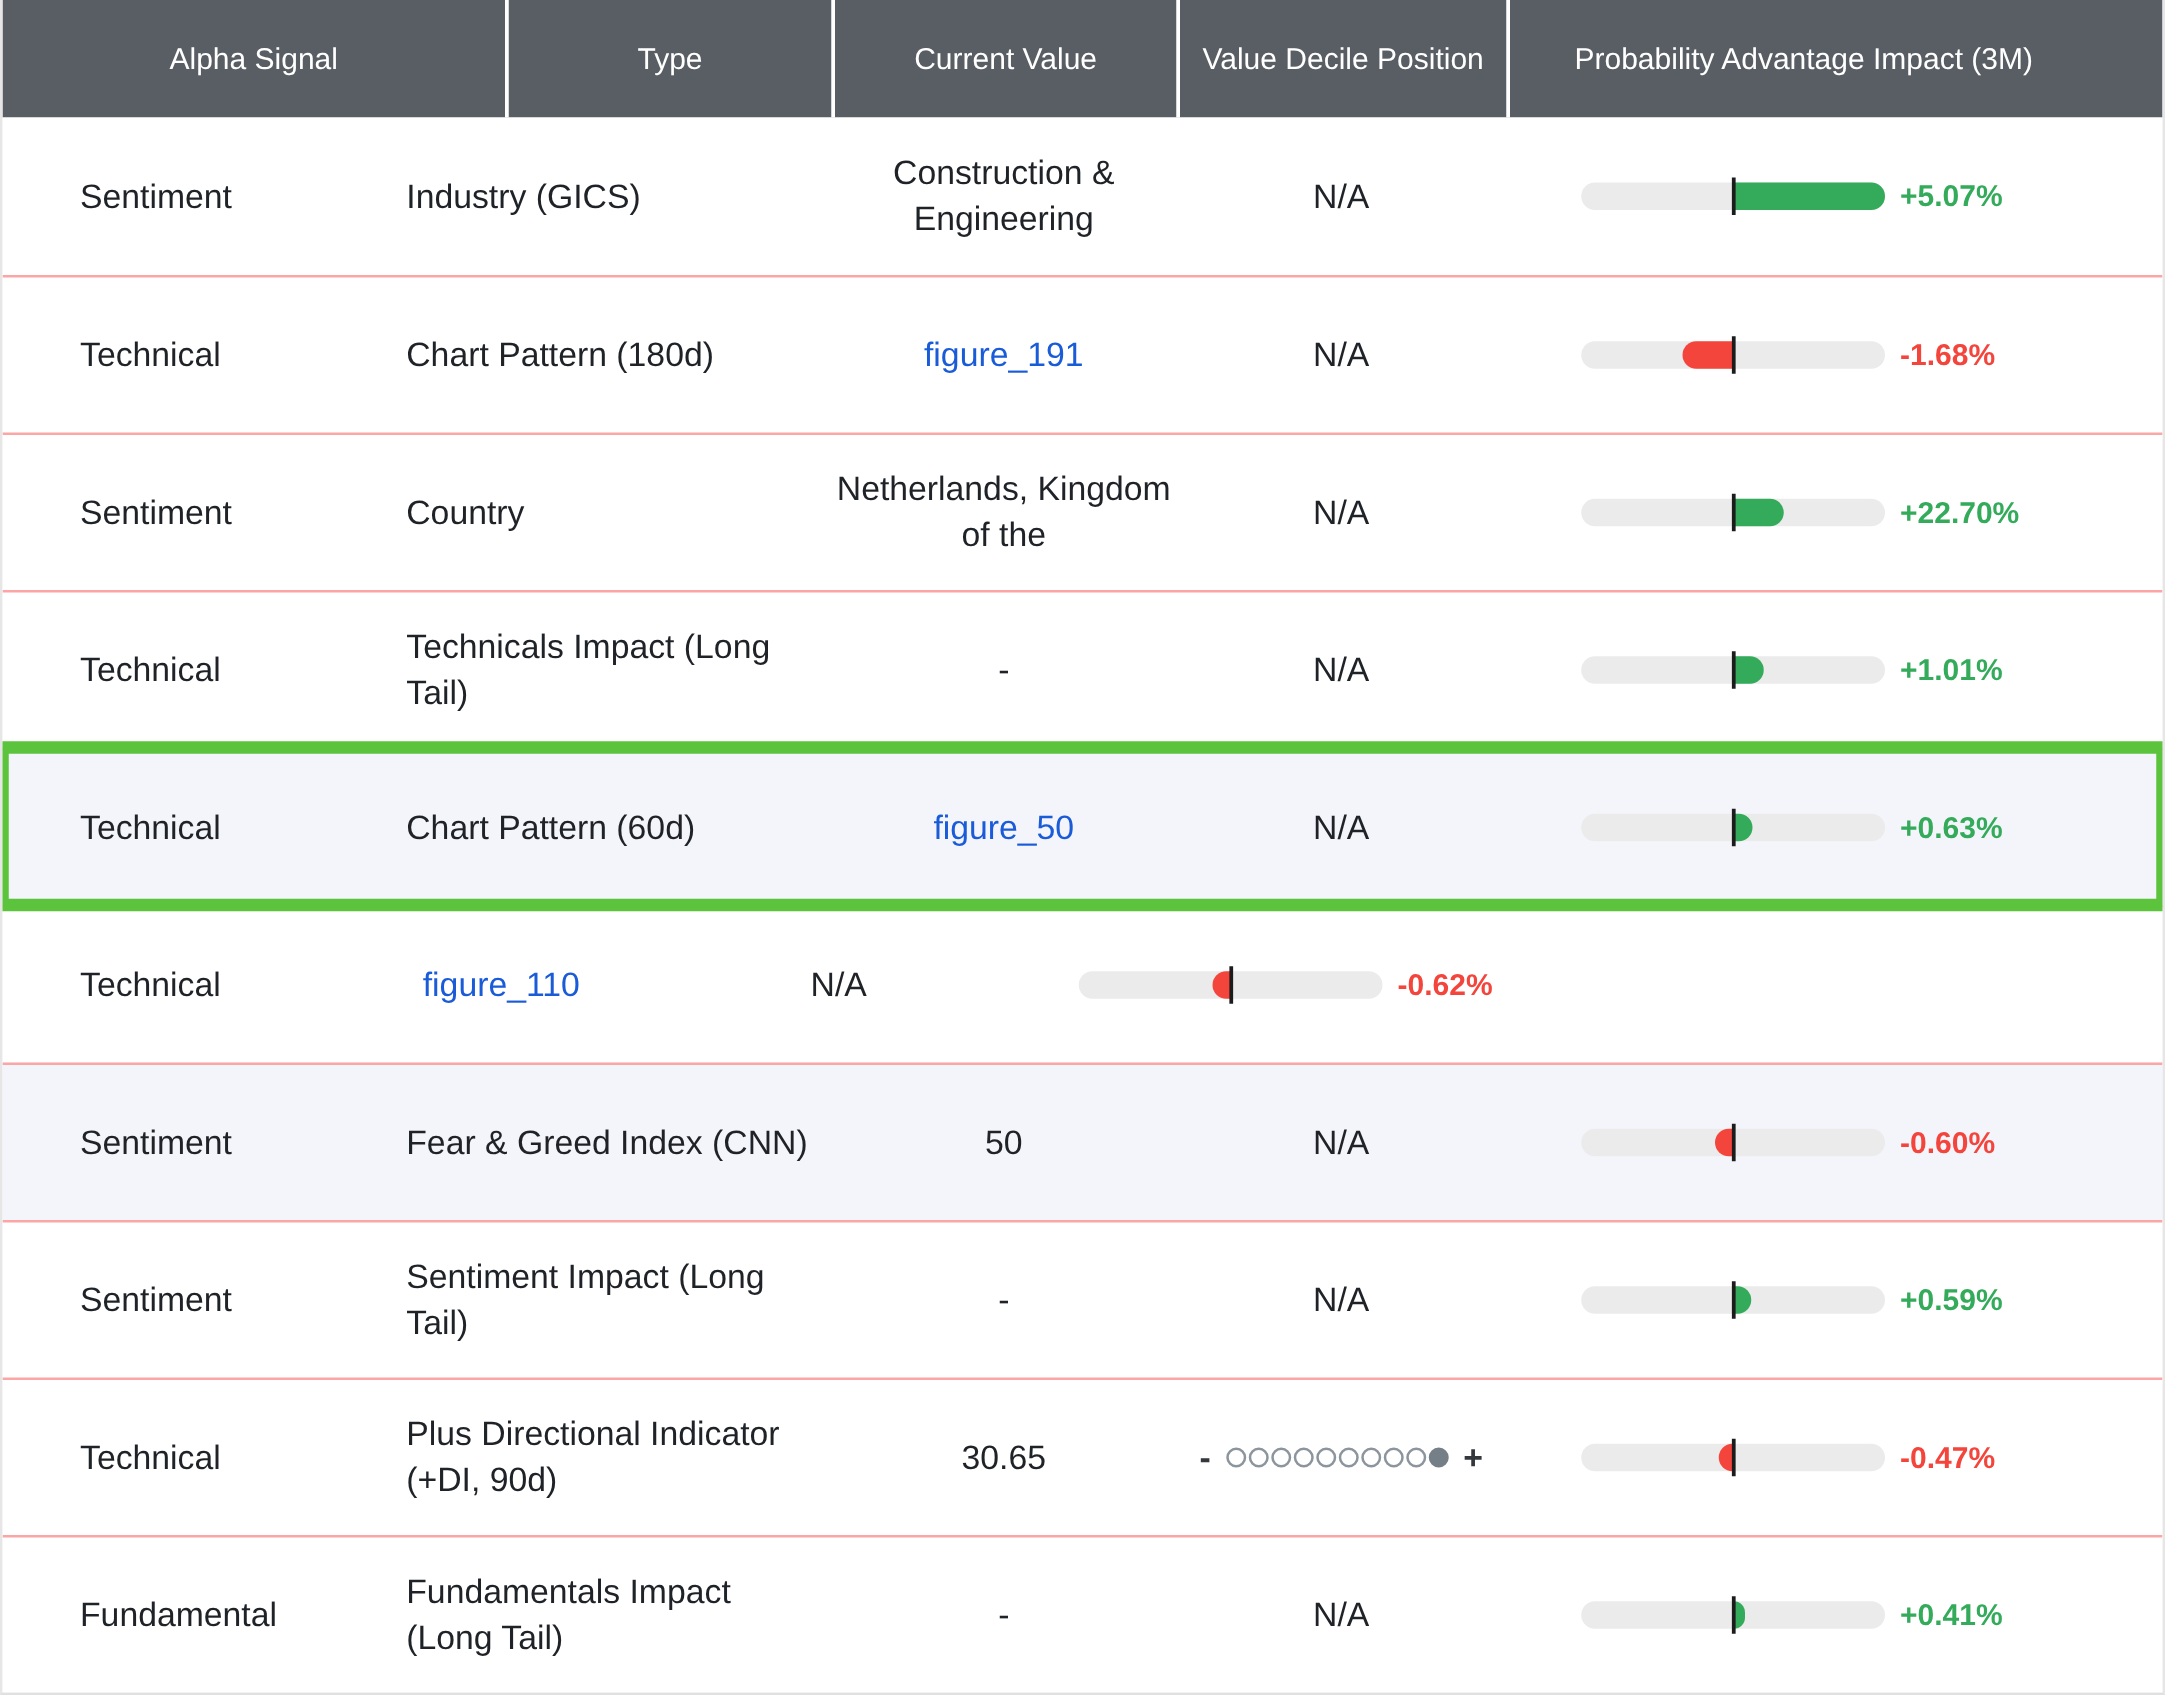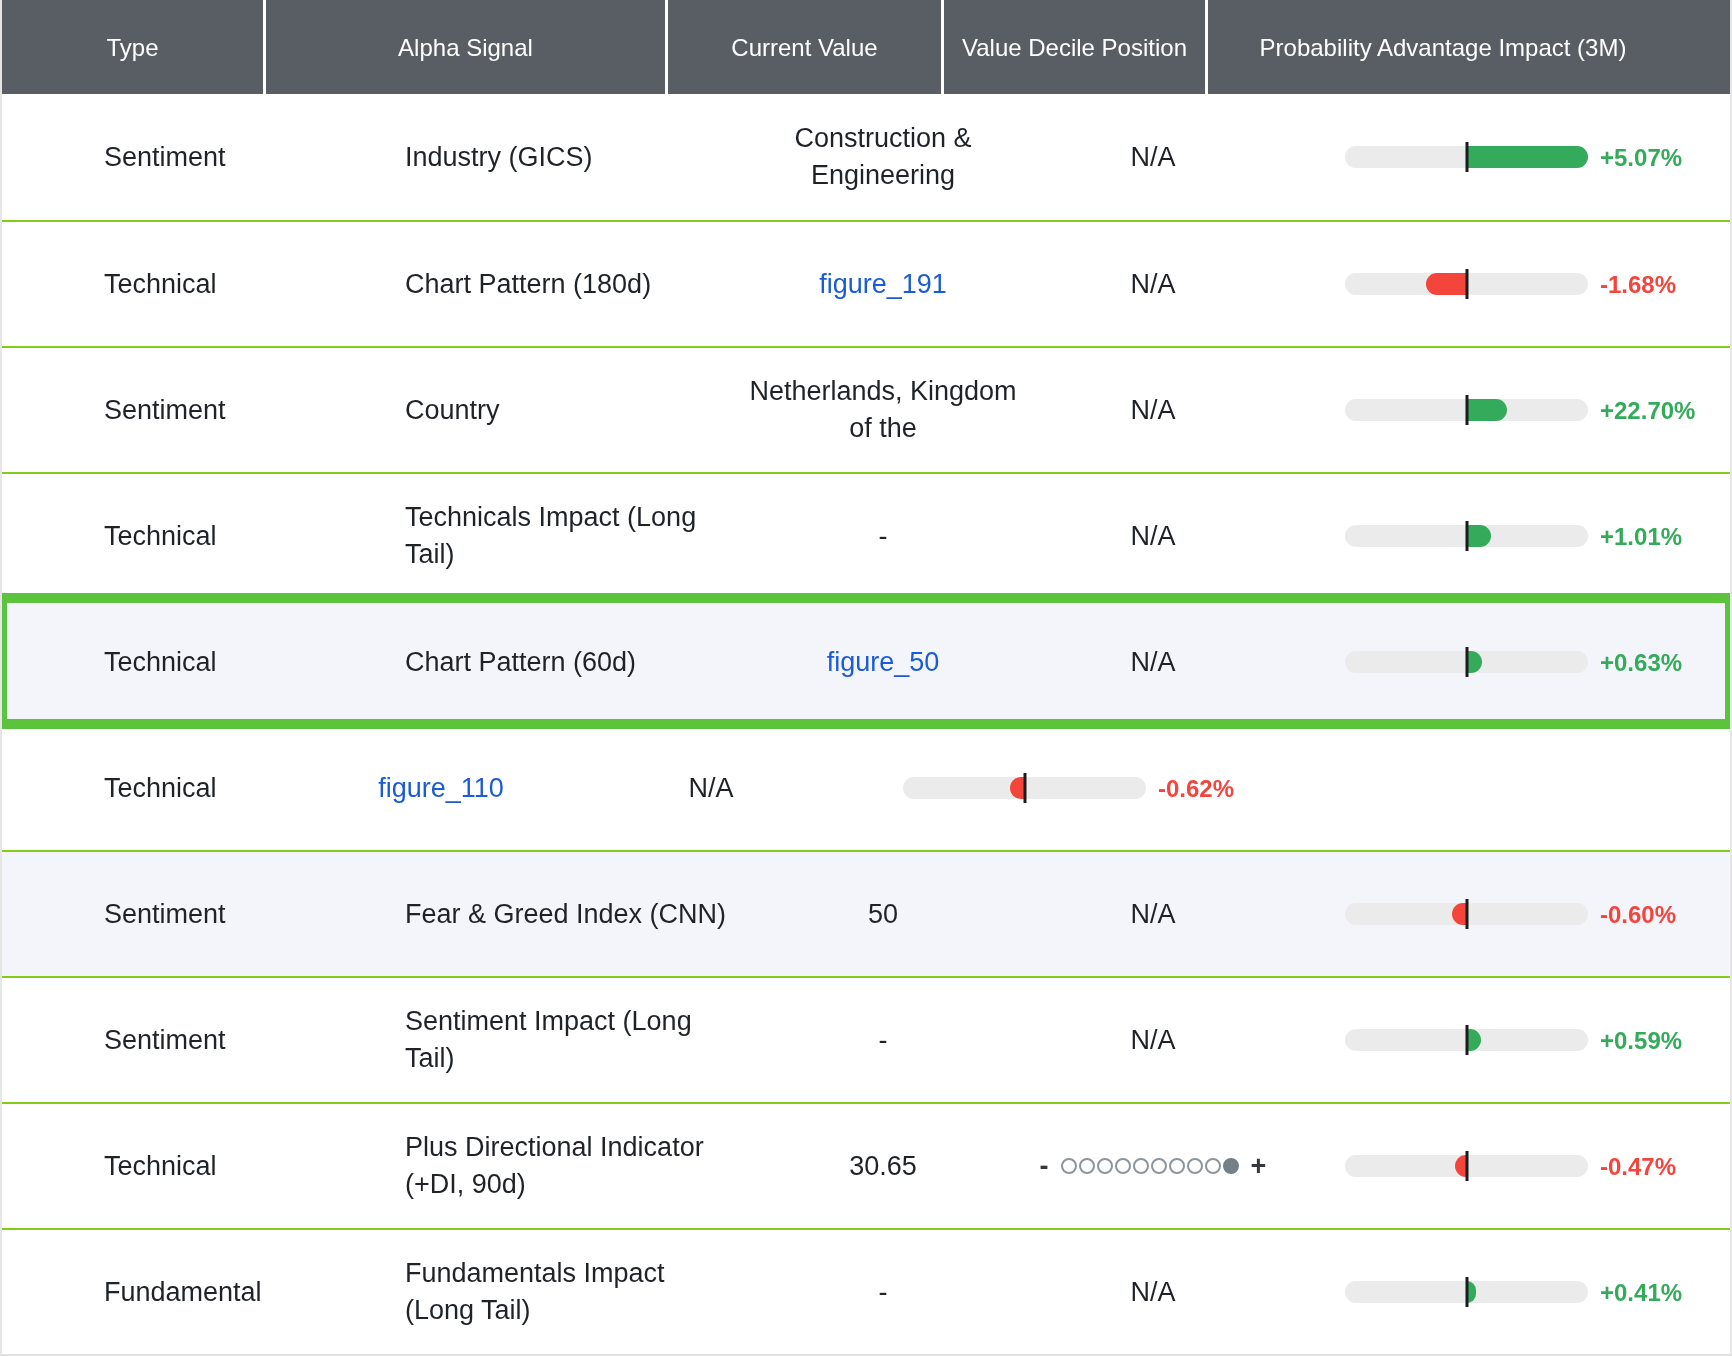--- a/index.html
+++ b/index.html
@@ -12,26 +12,26 @@
                color:#fff;font-size:24px;font-weight:500;text-align:center;}
   .thead .cell + .cell{border-left:3px solid #fff;}
   
   .c1{width:261px;flex:none;}
   .c2{width:402px;flex:none;}
   .c3{width:276px;flex:none;}
   .c4{width:264px;flex:none;}
   .c5{width:473px;flex:none;}
   
   .row{display:flex;height:126px;box-sizing:border-box;align-items:stretch;background:#fff;}
-  .row + .row{border-top:2px solid #84cc16;}
+  .row + .row{border-top:2px solid #fca5a5;}
   .row.shaded{background:var(--shaded-row,#f4f4fb);}
   .row.selected{background:var(--shaded-row,#f4f4fb);position:relative;z-index:2;
                 outline:10px solid var(--highlight-border,#5cc33d);outline-offset:-5px;}
   .cell{display:flex;align-items:center;box-sizing:border-box;font-size:27px;line-height:37px;}
-  .cell.left{padding-left:62px;justify-content:flex-start;text-align:left;margin-left:40px;}
+  .cell.left{padding-left:62px;justify-content:flex-start;text-align:left;}
   .cell.center{justify-content:center;text-align:center;}
   .pre{white-space:pre-line;}
   .cell .link{color:var(--link,#1a5bd8);cursor:pointer;}
   
   .c-impact{padding-left:60px;justify-content:flex-start;}
   .track{position:relative;width:243px;height:22px;background:#ebebeb;border-radius:11px;flex:none;}
   .fill{position:absolute;top:0;height:22px;}
   .fill.pos{left:50%;border-radius:0 11px 11px 0;background:var(--positive,#34ab5a);}
   .fill.neg{right:50%;border-radius:11px 0 0 11px;background:var(--negative,#f4453c);}
   .marker{position:absolute;left:50%;top:-4px;width:3px;height:30px;background:#1c1c1c;transform:translateX(-50%);z-index:2;}
@@ -44,22 +44,22 @@
   .decile .sign.minus{margin-right:10px;}
   .decile .sign.plus{margin-left:10px;}
   .dot{width:16px;height:16px;border-radius:50%;border:2px solid #8c959d;box-sizing:border-box;background:transparent;flex:none;}
   .dot.filled{background:#757f88;border-color:#757f88;}
 </style>
 </head>
 <body>
 
 <div class="table">
   <div class="thead">
+    <div class="cell c2">Alpha Signal</div>
     <div class="cell c1">Type</div>
-    <div class="cell c2">Alpha Signal</div>
     <div class="cell c3">Current Value</div>
     <div class="cell c4">Value Decile Position</div>
     <div class="cell c5">Probability Advantage Impact (3M)</div>
   </div>
   <div id="tbody">
       <div class="row">
     <div class="cell left c1">
       <span class="cell-text">Sentiment</span>
     </div>
     <div class="cell left c2">

